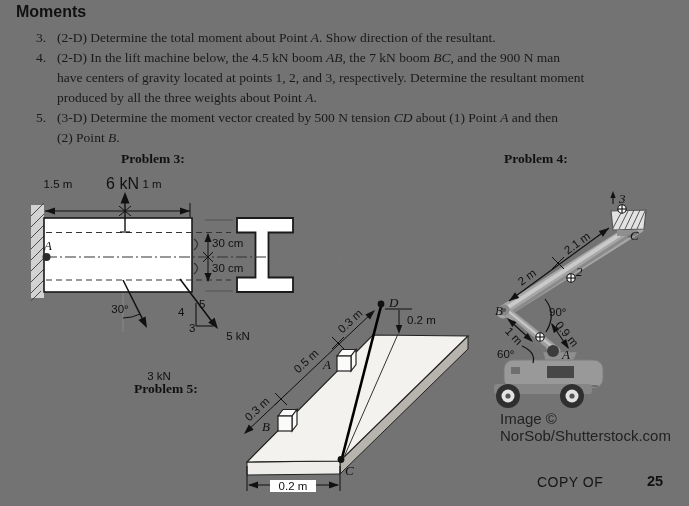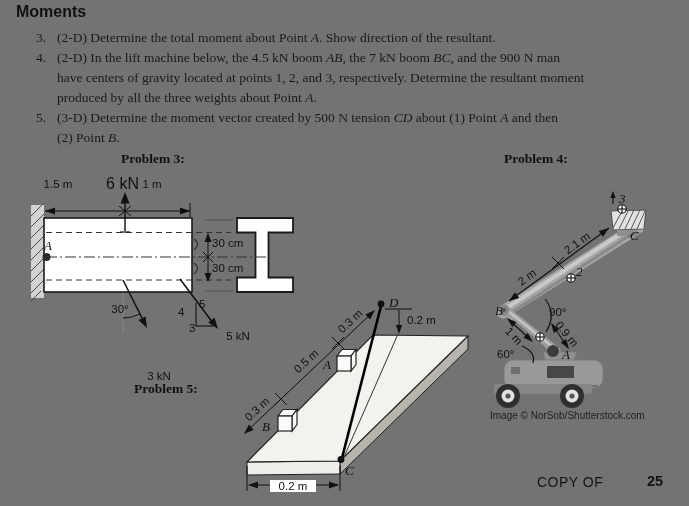--- a/index.html
+++ b/index.html
@@ -13,21 +13,21 @@
   .inum{width:21px;flex:0 0 21px;font-size:13.5px;line-height:20px;}
   .itext{font-size:13.5px;line-height:20px;}
   .line{white-space:nowrap;}
   .it{font-style:italic;}
   .ptitle{font-weight:bold;font-size:13.5px;color:#111;}
   .dim{font-family:"Liberation Sans",sans-serif;font-size:11.5px;color:#111;
        text-align:center;}
   .pt{font-style:italic;font-size:13px;color:#111;}
   .rot{transform-origin:center center;display:inline-block;}
   svg{position:absolute;left:0;top:0;}
-  #credit{left:490px;top:410px;font-family:"Liberation Sans",sans-serif;font-size:10px;color:#222;}
+  #credit{left:500px;top:410px;font-family:"Liberation Sans",sans-serif;font-size:15px;color:#222;}
   #copyof{left:537px;top:474px;font-family:"Liberation Sans",sans-serif;font-size:14px;
           letter-spacing:0.5px;color:#151515;}
   #pagenum{left:647px;top:473px;font-family:"Liberation Sans",sans-serif;font-size:14.5px;
            font-weight:bold;color:#111;}
   .wbg{background:#fff;padding:0 2px;}
 </style>
 </head>
 <body>
 
 <div id="page">

